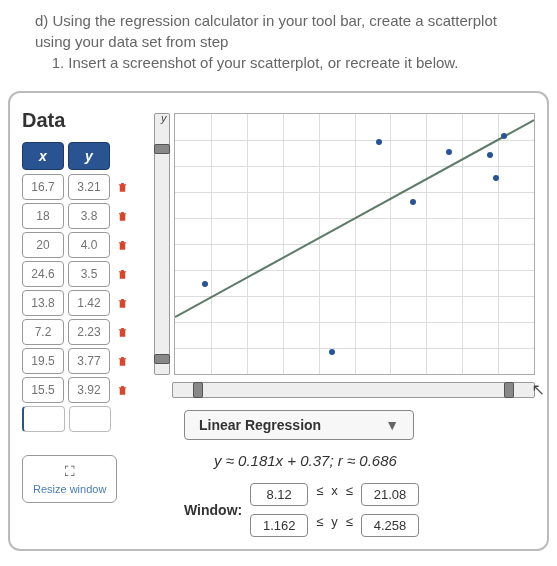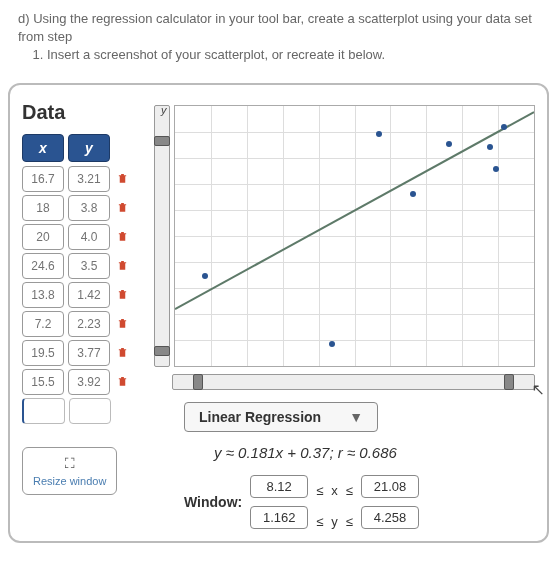--- a/index.html
+++ b/index.html
@@ -1,16 +1,16 @@
 <!DOCTYPE html>
 <html><head>
 <meta charset="utf-8">
 <style>
 body{margin:0;font-family:Arial,sans-serif;background:#fff;color:#333;width:557px}
-.instruction{font-size:13px;color:#666;padding:10px 18px;line-height:1.4}
+.instruction{font-size:15px;color:#666;padding:10px 35px;line-height:1.4}
 .app{border:2px solid #bbb;border-radius:12px;margin:8px;padding:12px;display:flex;gap:12px;background:#fff;height:460px;box-sizing:border-box}
 .data-panel{width:120px;display:flex;flex-direction:column;align-items:flex-start}
 .data-title{font-size:20px;font-weight:bold;color:#333;margin:4px 0 10px}
 .headers{display:flex;gap:4px}
 .header-cell{width:40px;height:26px;background:#2a5491;color:#fff;border:1px solid #1d3a66;border-radius:4px;display:flex;align-items:center;justify-content:center;font-style:italic;font-weight:bold;font-size:14px}
 .table-body{margin-top:4px}
 .row{display:flex;gap:4px;margin-bottom:3px;align-items:center}
 .cell{width:40px;height:24px;background:#fff;border:1px solid #999;border-radius:4px;display:flex;align-items:center;justify-content:center;font-size:12px;color:#737373}
 .trash{width:12px;height:14px;margin-left:2px;display:flex;align-items:center;justify-content:center}
 .trash svg{fill:#d04a30}
@@ -23,27 +23,27 @@
 .yaxis-slider{width:14px;background:#eee;border:1px solid #999;border-radius:2px;height:260px;margin-top:8px;position:relative}
 .yaxis-grip{position:absolute;left:-1px;width:14px;height:8px;background:#888;border:1px solid #555;border-radius:2px}
 .chart{flex:1;background:#fff;border:1px solid #aaa;position:relative;height:260px;margin-top:8px}
 .grid-v,.grid-h{position:absolute;background:#ddd}
 .ylabel{position:absolute;left:-14px;top:-2px;font-style:italic;font-size:11px;color:#444}
 .regline{position:absolute;left:0;top:0;width:100%;height:100%;pointer-events:none}
 .pt{position:absolute;width:6px;height:6px;background:#2a5491;border-radius:50%;transform:translate(-3px,-3px)}
 .xaxis-slider{height:14px;background:#eee;border:1px solid #999;border-radius:2px;margin-left:18px;position:relative}
 .xaxis-grip{position:absolute;top:-1px;height:14px;width:8px;background:#888;border:1px solid #555;border-radius:2px}
 .controls{margin-top:12px;margin-left:30px}
-.reg-select{border:1px solid #888;border-radius:4px;padding:6px 14px;display:inline-flex;align-items:center;gap:28px;font-size:14px;font-weight:bold;color:#333;background:#f7f7f7}
+.reg-select{border:1px solid #888;border-radius:4px;padding:6px 14px;display:inline-flex;align-items:center;gap:64px;font-size:14px;font-weight:bold;color:#333;background:#f7f7f7}
 .reg-select .tri{color:#666}
 .equation{font-size:15px;margin:12px 0 14px 30px;font-style:italic}
 .window-row{display:flex;align-items:center;gap:8px;font-size:14px}
 .window-label{font-weight:bold}
 .window-grid{display:flex;flex-direction:column;gap:8px}
-.wrow{display:flex;align-items:flex-end;gap:8px}
+.wrow{display:flex;align-items:flex-start;gap:8px}
 .wbox{border:1px solid #888;border-radius:4px;padding:3px 8px;font-size:13px;background:#fff;min-width:40px;text-align:center}
 .ineq{font-size:13px}
 .cursor-arrow{position:absolute;right:12px;top:380px;font-size:16px;color:#444}
 </style>
 </head>
 <body>
 
 <div class="instruction">
   <span>d)</span>
   <span>Using the regression calculator in your tool bar, create a scatterplot using your data set from step</span><br>

